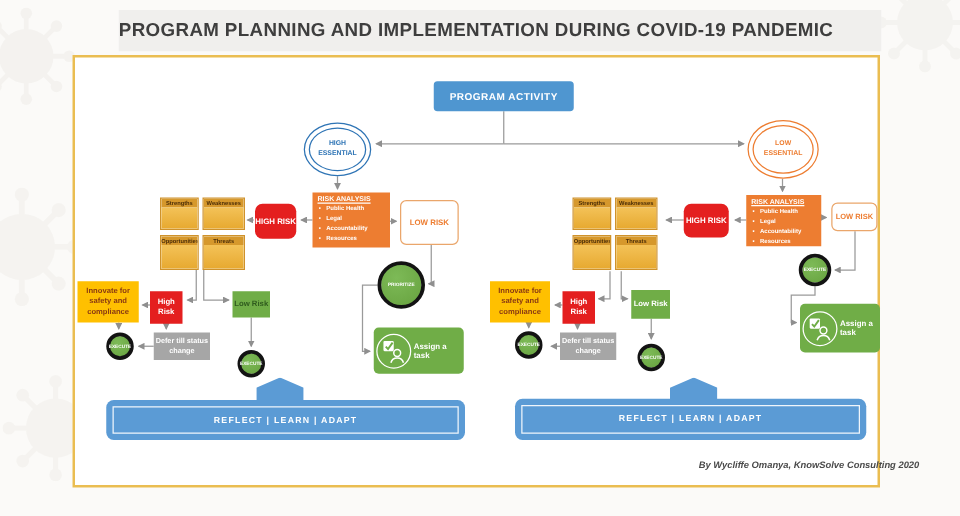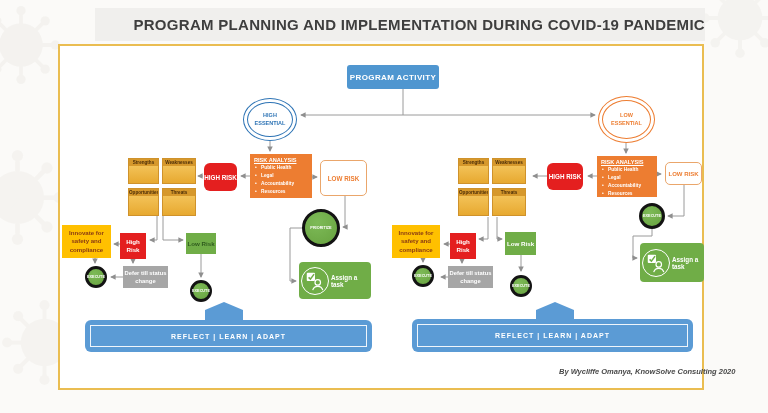--- a/index.html
+++ b/index.html
@@ -1,21 +1,21 @@
 <!DOCTYPE html>
 <html><head>
 <meta charset="utf-8">
 <style>
   html,body{margin:0;padding:0;}
   body{width:768px;height:413px;position:relative;overflow:hidden;background:#fbfaf8;
        font-family:"Liberation Sans",sans-serif;}
   .abs{position:absolute;}
   .virus{position:absolute;opacity:.55;}
   .title-band{left:95px;top:8px;width:610px;height:33px;background:#f0efed;
-              display:flex;align-items:center;justify-content:flex-end;}
+              display:flex;align-items:center;justify-content:flex-start;}
   .title-text{font-size:15px;font-weight:bold;color:#3e3e3e;letter-spacing:.3px;}
   .panel{left:58px;top:44px;width:646px;height:346px;background:#fff;border:2px solid #EABD51;box-sizing:border-box;}
   .connectors{left:0;top:0;pointer-events:none;}
   .bluebox{background:#4f96d0;border-radius:3px;color:#fff;font-weight:bold;font-size:8px;
            display:flex;align-items:center;justify-content:center;letter-spacing:.4px;}
   .ellipse{border-radius:50%;background:#fff;display:flex;align-items:center;justify-content:center;
            text-align:center;font-weight:bold;box-sizing:border-box;}
   .ellipse::before{content:"";position:absolute;inset:3px;border-radius:50%;border:1px solid currentColor;}
   .ellipse{border:1px solid currentColor;}
   .ellipse span{font-size:5.5px;line-height:1.3;width:70%;}
@@ -199,21 +199,21 @@
     <polyline points="488,217 488,239 479,239" marker-end="url(#ah)"></polyline>
     <polyline points="497,217 497,239 502,239" marker-end="url(#ah)"></polyline>
     <line x1="450" y1="244" x2="444" y2="244" marker-end="url(#ah)"></line>
     <line x1="462" y1="259" x2="462" y2="263" marker-end="url(#ah)"></line>
     <line x1="423" y1="258" x2="423" y2="262" marker-end="url(#ah)"></line>
     <line x1="448" y1="277" x2="441" y2="277" marker-end="url(#ah)"></line>
     <line x1="521" y1="255" x2="521" y2="271" marker-end="url(#ah)"></line>
   </g>
 </svg>
 
-<div class="abs bluebox" style="left:347px;top:65px;width:92px;height:24px;">PROGRAM ACTIVITY</div>
+<div class="abs bluebox" style="left:347px;top:65px;width:112px;height:24px;">PROGRAM ACTIVITY</div>
 
 <div class="bL">
   <div class="abs ellipse ell-blue" style="left:243px;top:98px;width:54px;height:43px;">
     <span>HIGH ESSENTIAL</span>
   </div>
 
   <div class="abs swot-grid" style="left:128px;top:158px;">
     <div class="swot-box">
       <div class="swot-head">Strengths</div>
         <div class="swot-body"></div>

